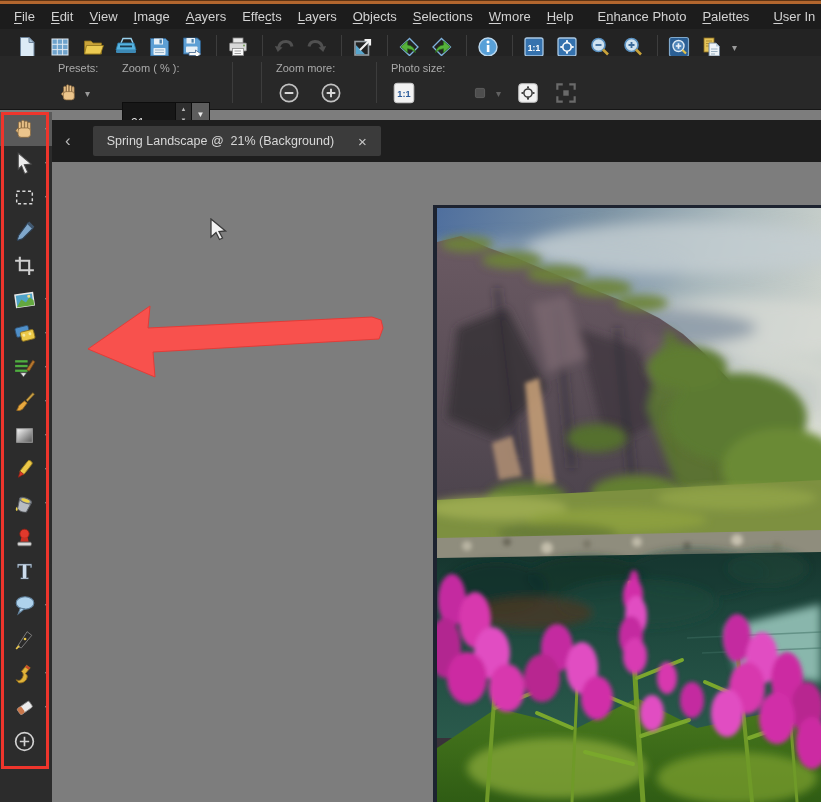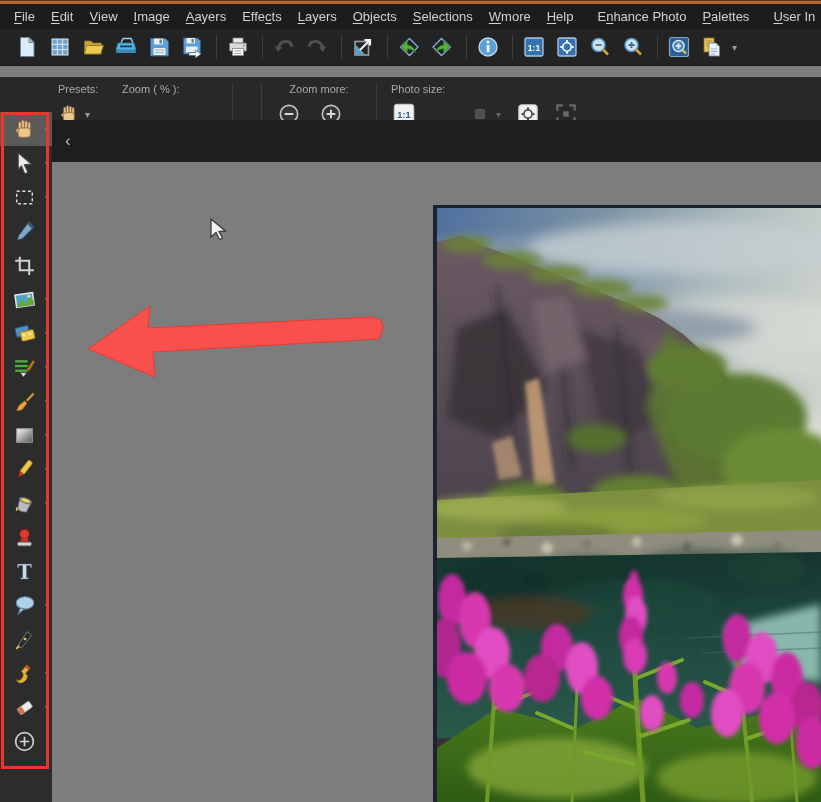--- a/index.html
+++ b/index.html
@@ -21,21 +21,21 @@
   .toolbar{position:absolute;left:0;top:29px;width:821px;height:37px;background:#232323;
            display:flex;align-items:center;padding-left:12px;box-sizing:border-box;border-bottom:1px solid #171717;}
   .tb-btn{width:30px;height:30px;display:flex;align-items:center;justify-content:center;margin-right:3px;border-radius:2px;}
   .tb-btn.disabled{opacity:.9;}
   .tb-ic{width:24px;height:24px;display:block;}
   .tb-ic svg{width:24px;height:24px;display:block;}
   .tb-sep{width:1px;height:24px;background:#3d3d3d;margin:0 6px;}
   .tb-caret{color:#9a9a9a;font-size:10px;margin-left:2px;}
 
   
-  .optbar{position:absolute;left:0;top:77px;width:821px;height:54px;background:#282828;
+  .optbar{position:absolute;left:0;top:56px;width:821px;height:54px;background:#282828;
           display:flex;align-items:stretch;padding-left:58px;box-sizing:border-box;border-bottom:1px solid #161616;}
   .opt-group{display:flex;flex-direction:column;padding-top:6px;}
   .opt-label{font-size:11px;color:#aaaaaa;margin-bottom:5px;white-space:nowrap;}
   .opt-controls{display:flex;align-items:center;height:28px;}
   .opt-sep{width:1px;background:#3d3d3d;margin:6px 14px;}
   .sicon{width:22px;height:22px;display:block;}
   .sicon svg{width:22px;height:22px;display:block;}
   .micon{width:26px;height:26px;display:block;}
   .micon svg{width:26px;height:26px;display:block;}
   .opt-caret{color:#9a9a9a;font-size:10px;margin-left:5px;}
@@ -378,21 +378,21 @@
             <div>▲</div>
             <div>▼</div>
           </div>
           <div class="spin-dd">▼</div>
           <div class="spin-bar"></div>
         </div>
       </div>
     </div>
     <div class="opt-sep"></div>
     <div class="opt-sep"></div>
-    <div class="opt-group" style="width:86px;text-align:center;">
+    <div class="opt-group" style="width:86px;">
       <div class="opt-label">Zoom more:</div>
       <div class="opt-controls">
         <span class="micon js-icon">
             <svg viewBox="0 0 24 24">
               <circle cx="12" cy="12" r="8" fill="#343434" stroke="#c2c2c2" stroke-width="1.5"></circle>
               <path d="M8 12 H16" stroke="#d8d8d8" stroke-width="1.8"></path>
             </svg>
           </span>
         <span class="ctrl-gap"></span>
         <span class="micon js-icon">
@@ -636,20 +636,24 @@
             <circle cx="12" cy="12" r="8.5" fill="none" stroke="#d2d2d2" stroke-width="1.6"></circle>
             <path d="M12 7.5 V16.5 M7.5 12 H16.5" stroke="#d2d2d2" stroke-width="1.6"></path>
           </svg>
         </span>
       </div>
     </div>
   <div class="redbox"></div>
 
   <div class="tabbar">
     <span class="tab-chevron">‹</span>
+    <div class="doc-tab">
+      <span class="title">Spring Landscape @  21% (Background)</span>
+      <span class="close">×</span>
+    </div>
   </div>
 
   <div class="canvas"></div>
 
   <div class="photo-wrap">
     <svg width="384" height="594" viewBox="0 0 384 594">
       <defs>
         <linearGradient id="sg" x1="0%" y1="0%" x2="100%" y2="30%">
           <stop offset="0" stop-color="#4f6f9e"></stop>
             <stop offset="0.4" stop-color="#7c93a4"></stop>

